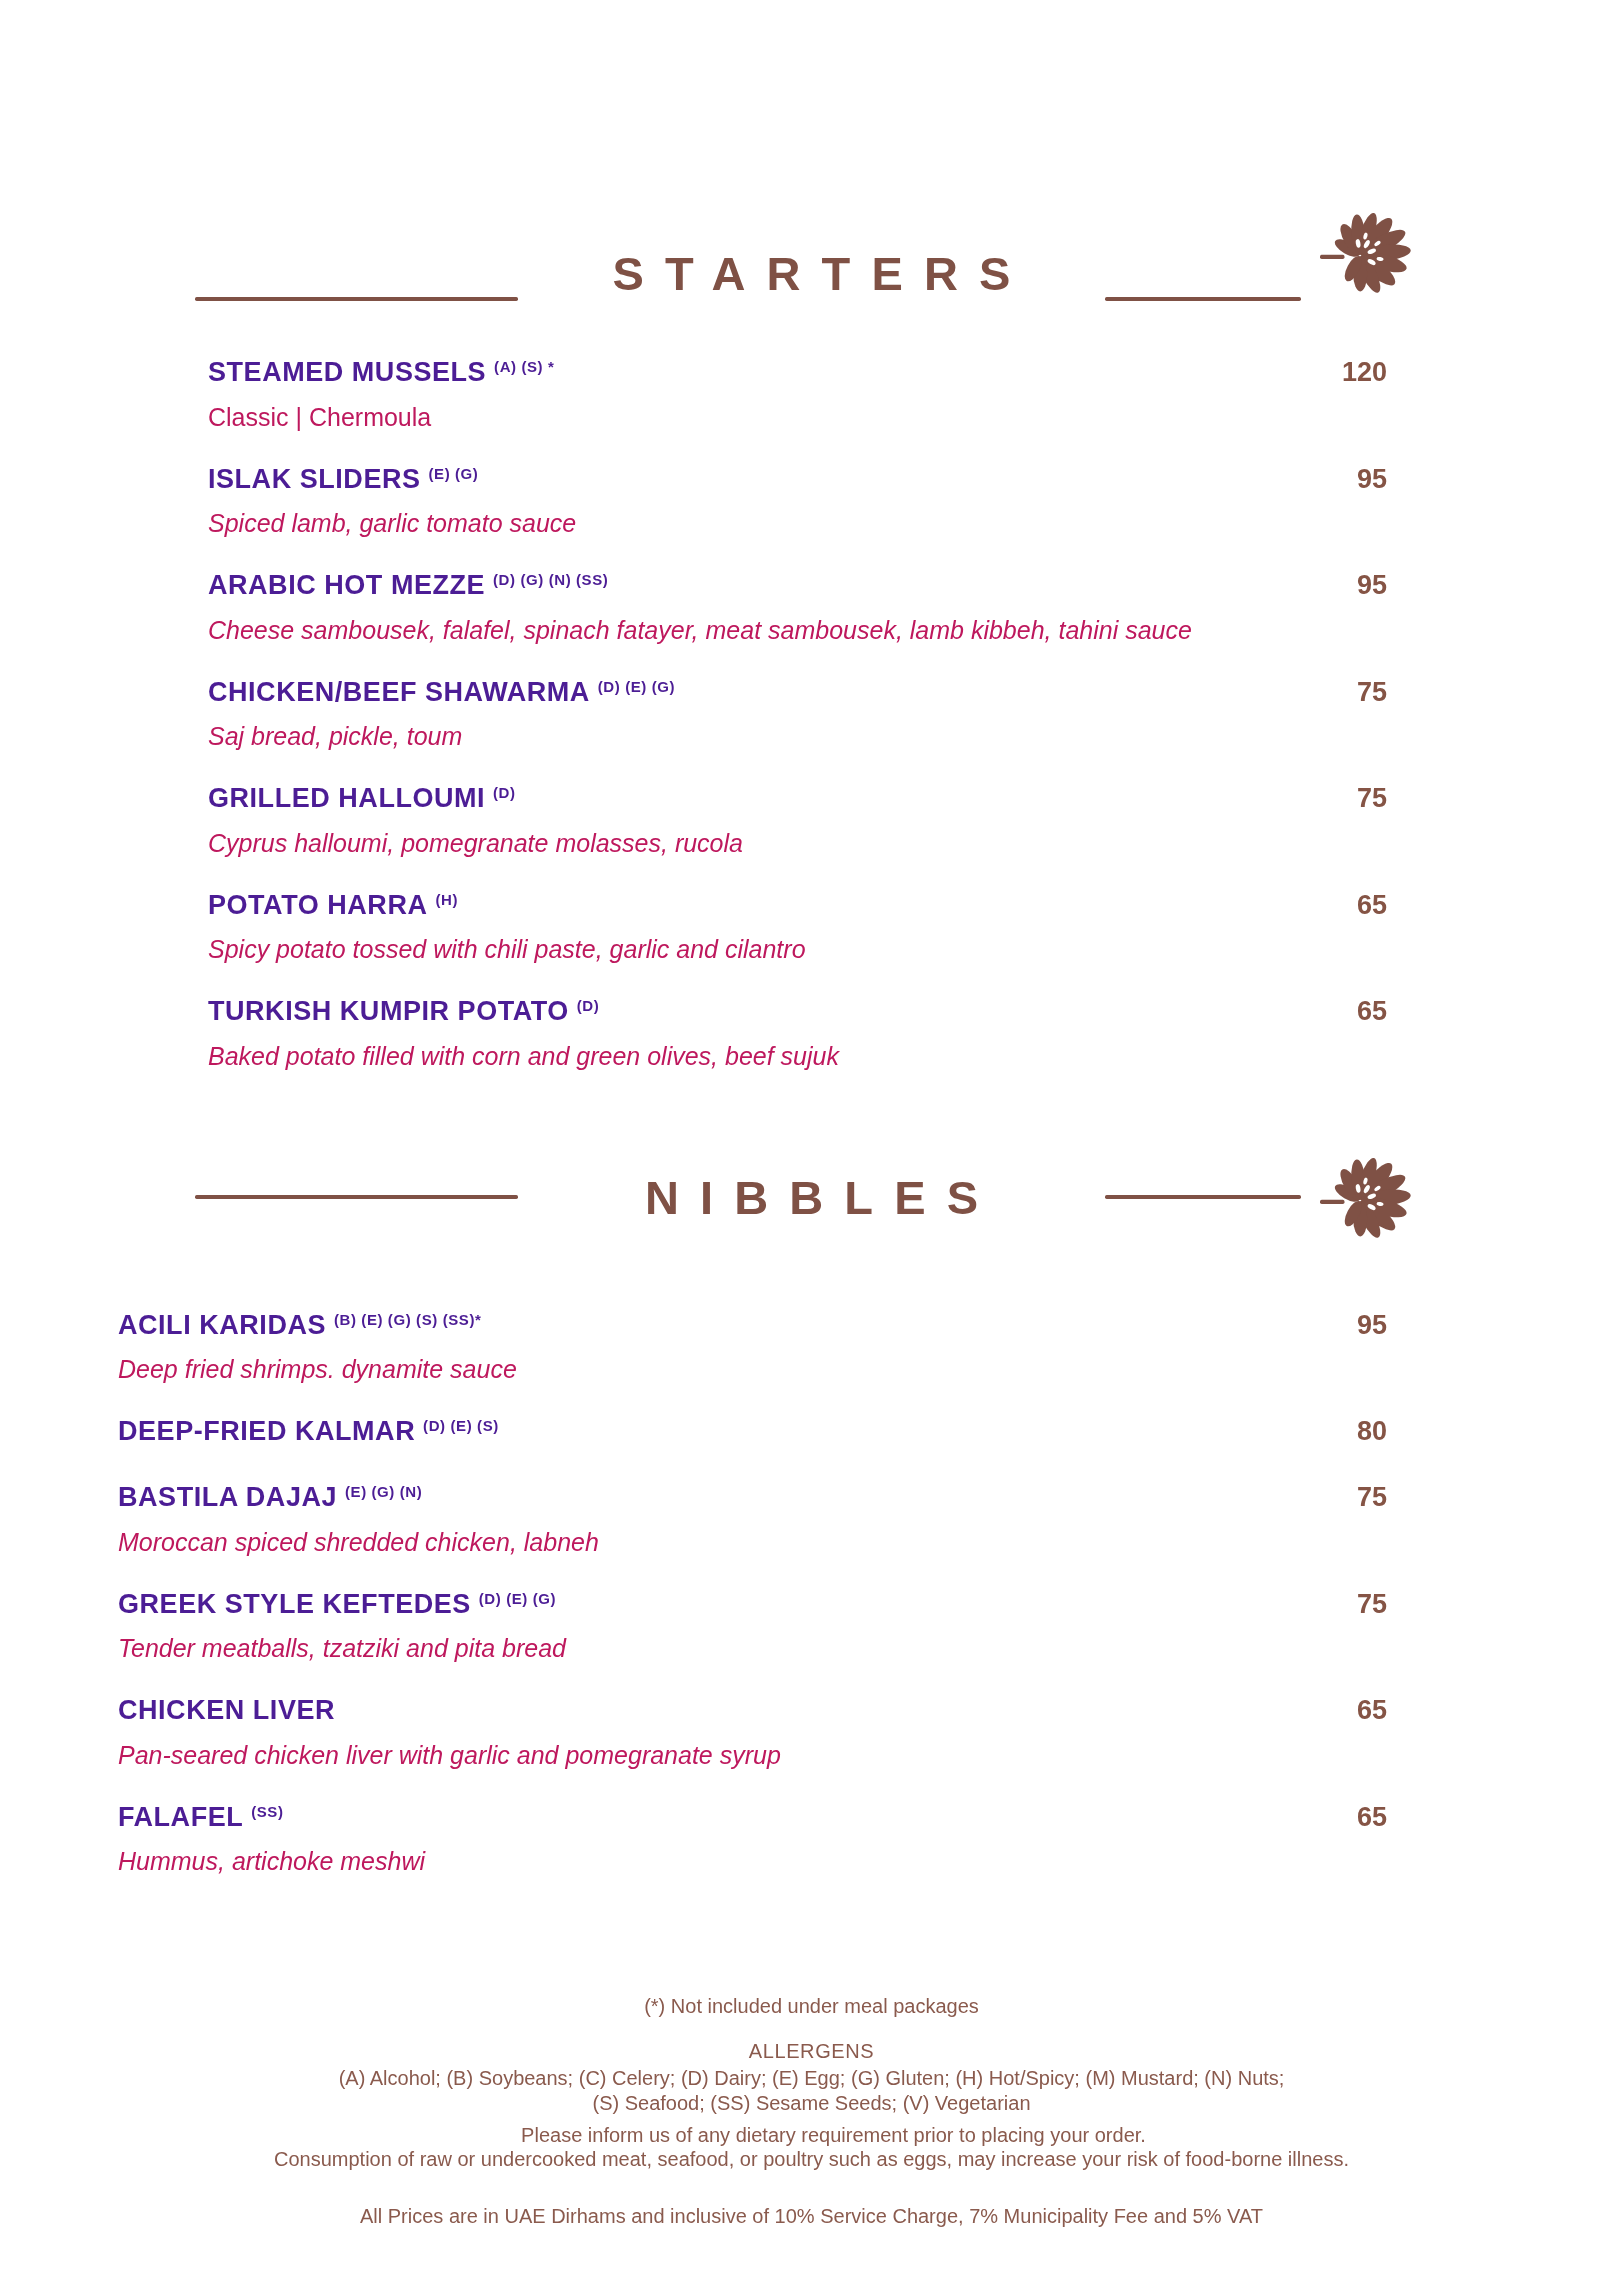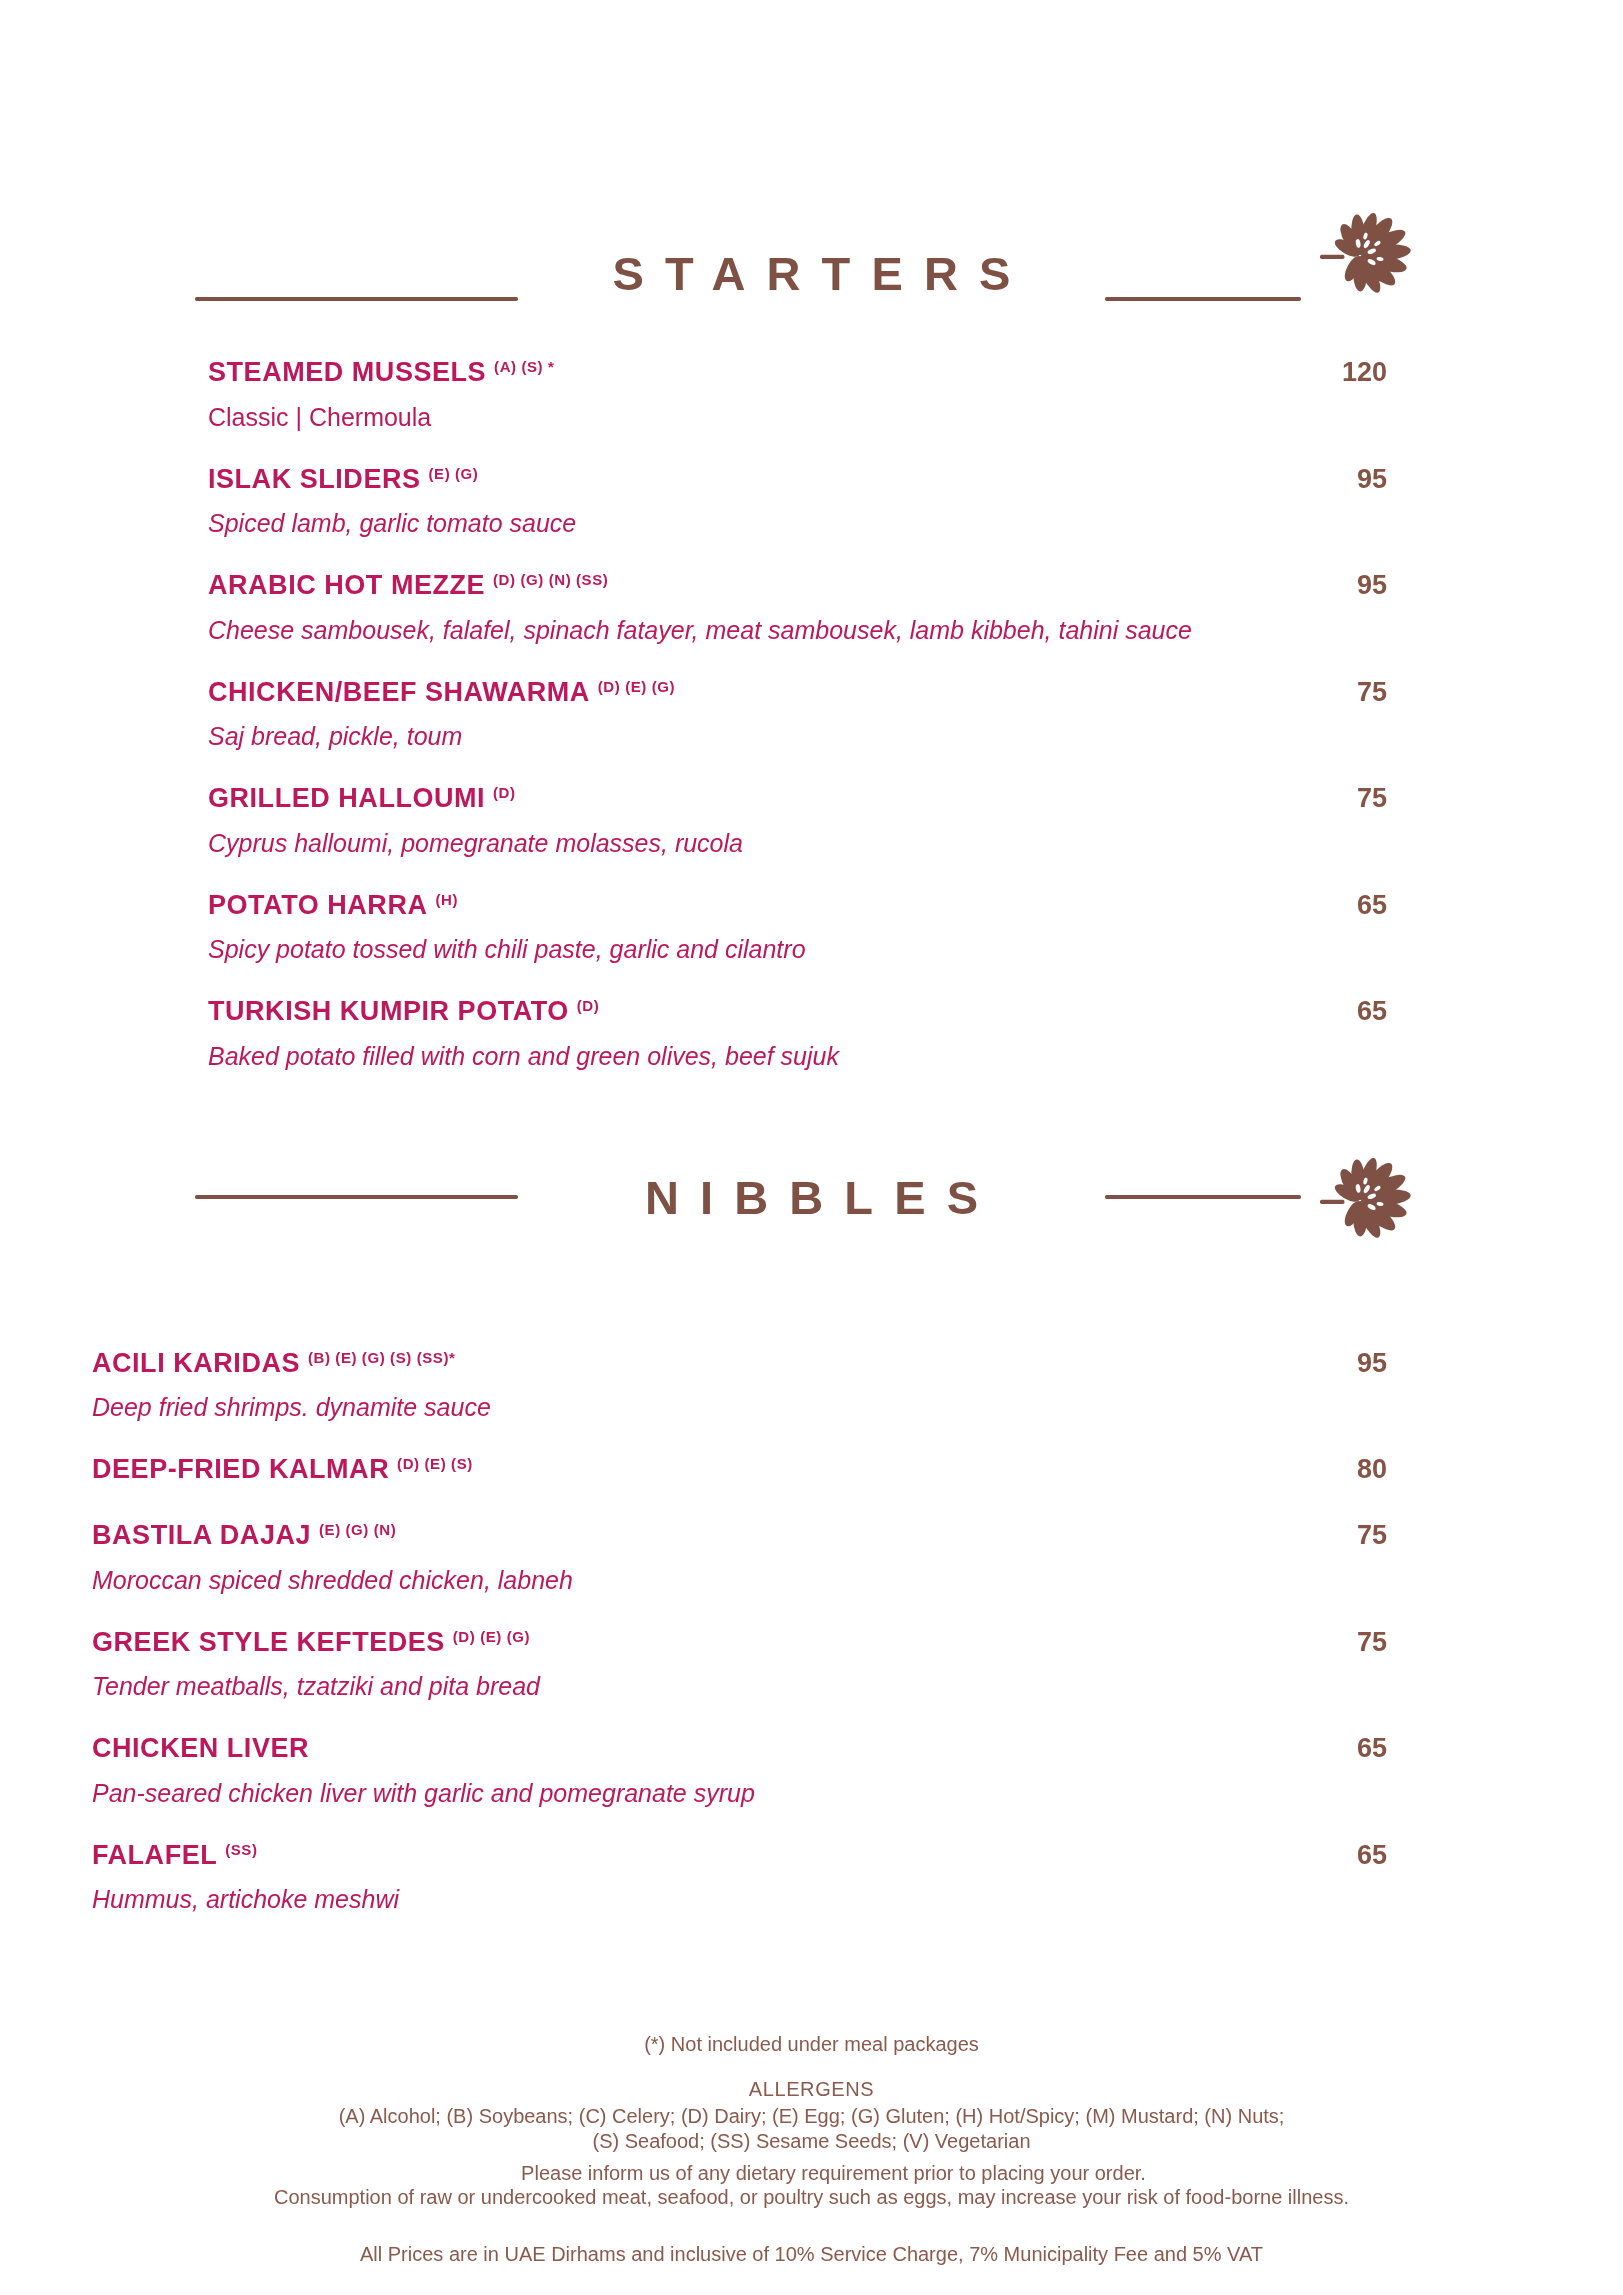--- a/index.html
+++ b/index.html
@@ -32,29 +32,29 @@
     letter-spacing:0.45em;
     text-indent:0.45em;
     color:#7f5145;
     font-family:"Liberation Sans", sans-serif;
   }
   .leaf{flex:0 0 105px;margin-left:19px;}
 
   
   .items{padding-right:236px;}
   .items.starters{margin-top:56px;padding-left:208px;}
-  .items.nibbles{margin-top:98px;padding-left:92px;}
+  .items.nibbles{margin-top:60px;padding-left:118px;}
   .item{margin-bottom:32px;}
   .item-row{display:flex;justify-content:space-between;align-items:flex-start;}
   .item-name{
     margin:0;
     font-size:27px;line-height:31px;
     font-weight:700;
     letter-spacing:0.02em;
-    color:#be185d;
+    color:#4c1d95;
   }
   .allergens{
     font-size:15px;
     font-weight:700;
     letter-spacing:0.04em;
     position:relative;top:-8.7px;
     margin-left:7.9px;
     white-space:nowrap;
   }
   .item-price{

